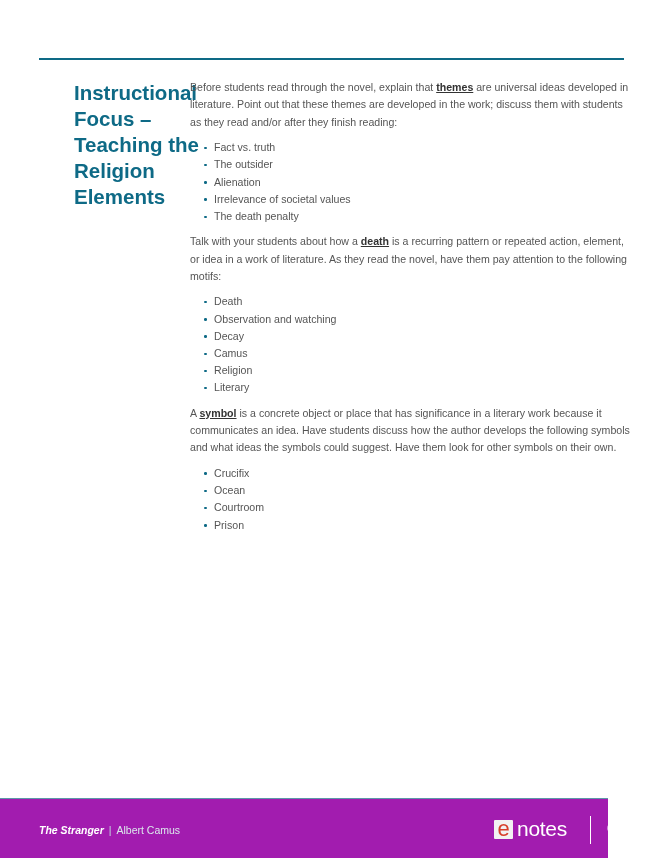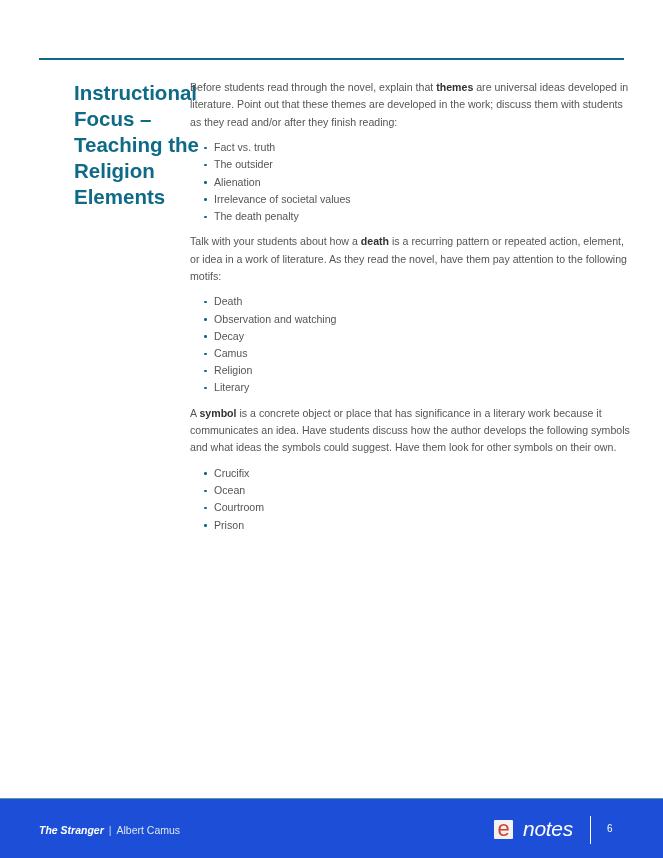--- a/index.html
+++ b/index.html
@@ -16,48 +16,48 @@
       position: absolute; left: 39px; top: 80px; width: 140px;
       color: #0e6a86; font-weight: bold; font-size: 20.5px; line-height: 26px;
       margin: 0;
     }
     .heading span { display: block; white-space: nowrap; margin-left: 35px; }
     .content {
       position: absolute; left: 190px; top: 79px; width: 440px;
       color: #555555; font-size: 10.6px; line-height: 17.4px;
     }
     .content p { margin: 0 0 8px 0; }
-    .content b { color: #333333; }
+    .content b { color: #333333; text-decoration: underline; }
     .content ul { list-style: none; margin: 0 0 8px 0; padding: 0 0 0 14px; }
     .content li { position: relative; padding-left: 10px; line-height: 17.2px; }
     .content li .bullet {
       position: absolute; left: 0; top: 7.5px; width: 2.5px; height: 2.5px;
       background: #0e6a86; border-radius: 50%;
     }
     .footer {
-      position: absolute; left: 0; top: 798px; width: 663px; height: 60px;
-      background: #1d4ed8; border-top: 1px solid #5c97a9;
+      position: absolute; left: 0; top: 798px; width: 608px; height: 60px;
+      background: #a21caf; border-top: 1px solid #5c97a9;
     }
     .footer-title {
       position: absolute; left: 39px; top: 25px; color: #ffffff;
       font-size: 10.5px; white-space: nowrap;
     }
     .footer-title .book { font-weight: bold; font-style: italic; }
     .footer-title .sep { color: #c4dbe2; margin: 0 5px; }
     .footer-title .author { color: #dbe8ec; }
     .logo {
       position: absolute; left: 494px; top: 18px; height: 24px;
       display: flex; align-items: center;
     }
     .logo-e {
       width: 19px; height: 19px; background: #f2f2f2; color: #d7402c;
       font-size: 22px; line-height: 17px; text-align: center; font-weight: normal;
       border-radius: 1px; overflow: hidden;
     }
-    .logo-text { color: #ffffff; font-size: 21px; margin-left: 10px; letter-spacing: -0.3px; line-height: 24px; font-style: italic; }
+    .logo-text { color: #ffffff; font-size: 21px; margin-left: 4px; letter-spacing: -0.3px; line-height: 24px; }
     .logo-divider {
       position: absolute; left: 590px; top: 17px; width: 1px; height: 28px; background: #ffffff;
     }
     .page-num {
       position: absolute; left: 607px; top: 24px; color: #ffffff; font-size: 10px;
     }
   </style>
 </head>
 <body>
 

